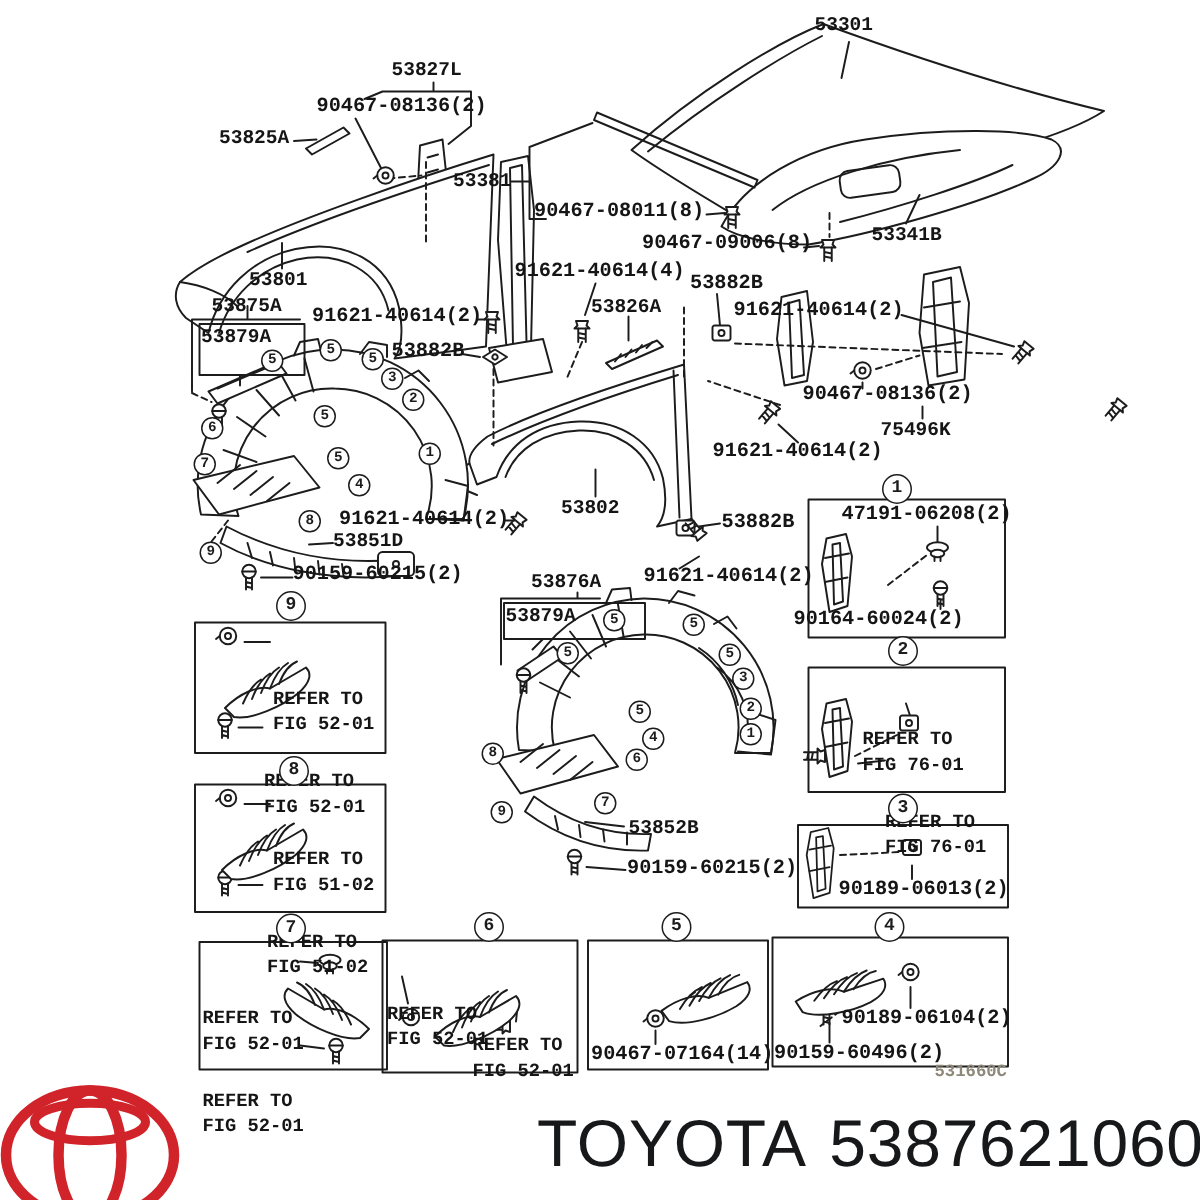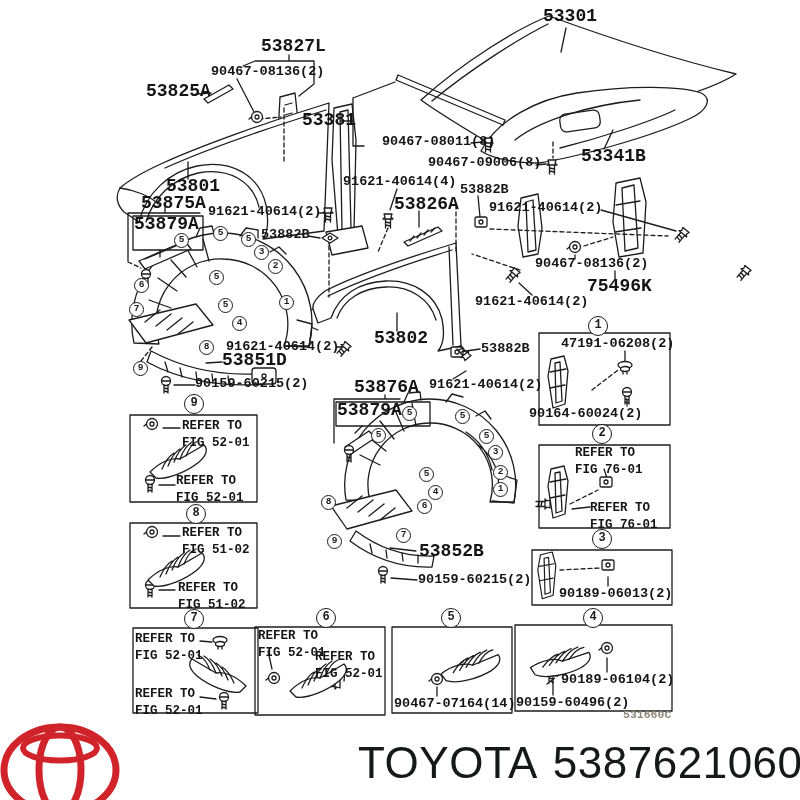--- a/index.html
+++ b/index.html
@@ -1,23 +1,23 @@
 <!DOCTYPE html>
 <html><head>
 <meta charset="utf-8">
 <style>
   html,body{margin:0;padding:0;background:#fff;}
   .stage{position:relative;width:800px;height:800px;background:#fff;overflow:hidden;
          font-family:"Liberation Mono","DejaVu Sans Mono",monospace;}
   .art{position:absolute;left:0;top:0;}
   .lbl{position:absolute;font-weight:bold;font-size:13.5px;line-height:14px;color:#151515;
        white-space:nowrap;letter-spacing:0;}
-  .lbl.lg{font-size:18px;line-height:15px;}
+  .lbl.lg{font-size:13px;line-height:15px;}
   .ref{position:absolute;font-weight:bold;font-size:12.5px;line-height:1.32;color:#151515;
-       white-space:pre-line;}
+       white-space:pre-line;margin-top:40px;}
   .circ{position:absolute;border:1.4px solid #1c1c1c;border-radius:50%;background:#fff;
         text-align:center;color:#1c1c1c;box-sizing:border-box;}
   .c-lg{width:20px;height:20px;font:bold 12px/17px "Liberation Mono","DejaVu Sans Mono",monospace;}
   .c-sm{width:15px;height:15px;font:bold 9.5px/12.5px "Liberation Mono","DejaVu Sans Mono",monospace;}
   .code{position:absolute;font-size:11.5px;color:#8d8879;font-weight:bold;}
   .brand{position:absolute;left:358px;top:738px;font-family:"Liberation Sans",sans-serif;
          font-size:44px;color:#17181a;letter-spacing:0.5px;white-space:nowrap;}
   .brand .num{margin-left:15px;}
   .logo{position:absolute;left:0px;top:722px;}
 </style>
@@ -298,21 +298,21 @@
       <use href="#bpart" transform="translate(536,552) scale(0.9)"></use>
     </g>
   </g>
 </svg>
 
 <div class="lbl lg" style="left:543px;top:9px">53301</div>
 <div class="lbl lg" style="left:261px;top:39px">53827L</div>
 <div class="lbl" style="left:211px;top:65px">90467-08136(2)</div>
 <div class="lbl lg" style="left:146px;top:84px">53825A</div>
 <div class="lbl lg" style="left:302px;top:113px">53381</div>
-<div class="lbl" style="left:382px;top:135px">90467-08011(8)</div>
+<div class="lbl" style="left:356px;top:135px">90467-08011(8)</div>
 <div class="lbl" style="left:428px;top:156px">90467-09006(8)</div>
 <div class="lbl lg" style="left:581px;top:149px">53341B</div>
 <div class="lbl" style="left:343px;top:175px">91621-40614(4)</div>
 <div class="lbl" style="left:460px;top:183px">53882B</div>
 <div class="lbl lg" style="left:394px;top:197px">53826A</div>
 <div class="lbl" style="left:489px;top:201px">91621-40614(2)</div>
 <div class="lbl" style="left:535px;top:257px">90467-08136(2)</div>
 <div class="lbl lg" style="left:587px;top:279px">75496K</div>
 <div class="lbl lg" style="left:166px;top:179px">53801</div>
 <div class="lbl lg" style="left:141px;top:196px">53875A</div>

